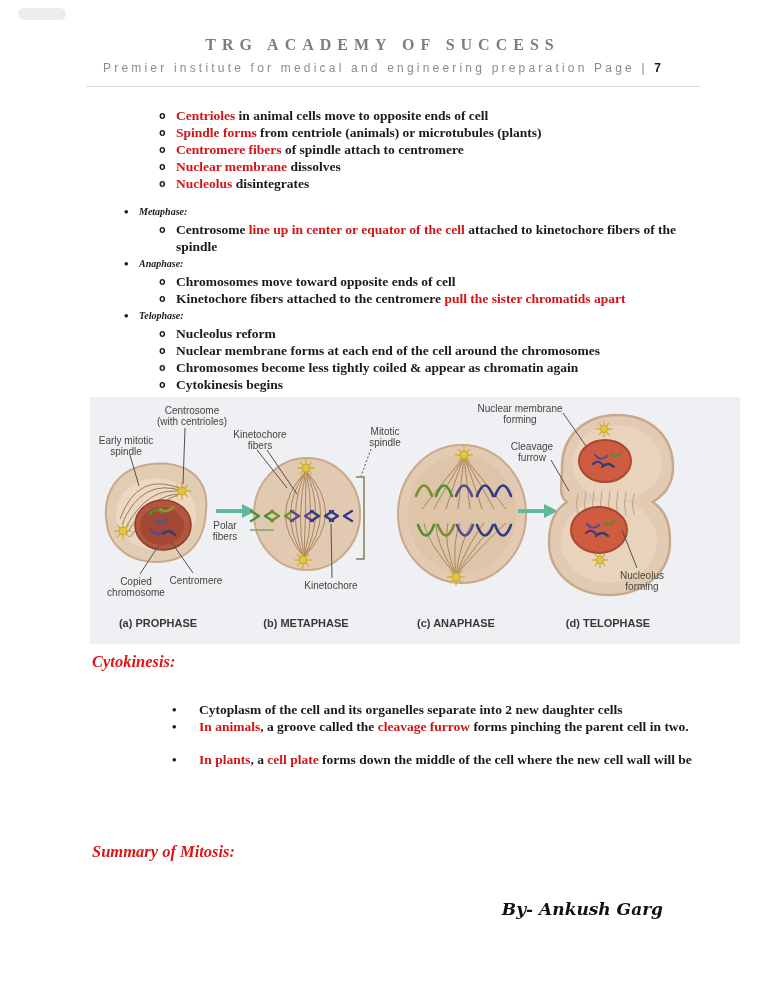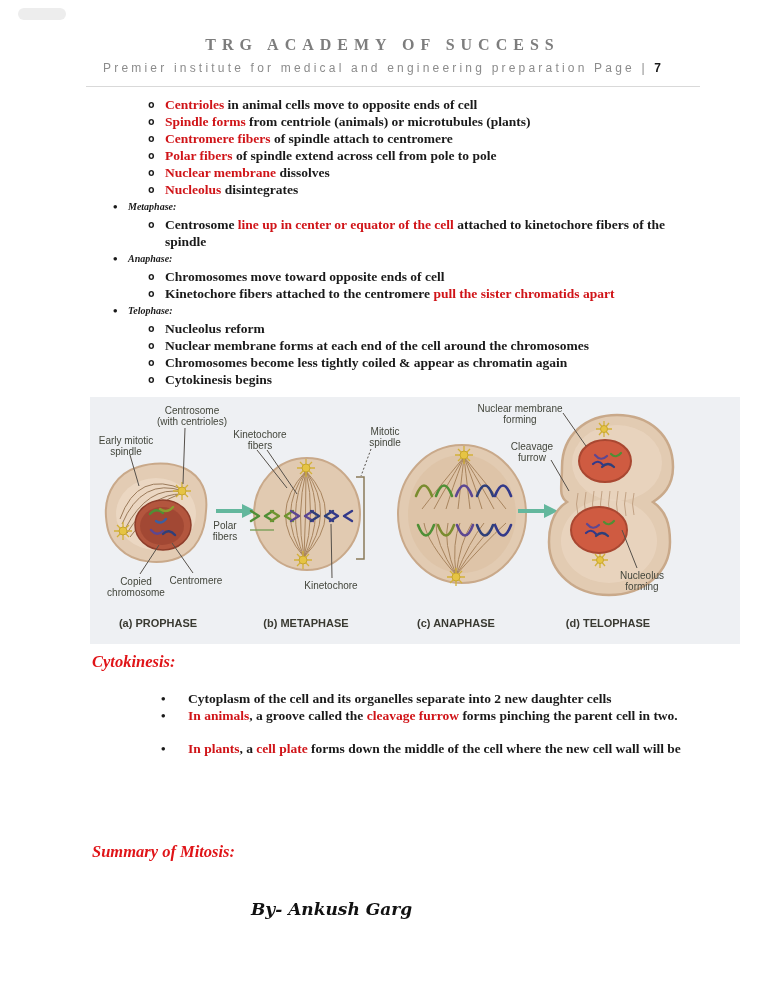--- a/index.html
+++ b/index.html
@@ -9,21 +9,21 @@
   
   .hdr-title{position:absolute;top:36px;left:0;width:100%;text-align:center;
              font-weight:bold;font-size:16px;letter-spacing:6px;color:#7d7d7d;}
   .hdr-sub{position:absolute;top:61px;left:0;width:100%;text-align:center;
            font-family:"Liberation Sans","DejaVu Sans",sans-serif;font-size:12px;
            letter-spacing:3.2px;color:#8c8c8c;white-space:nowrap;}
   .hdr-sub .pgnum{color:#1a1a1a;font-weight:bold;letter-spacing:1px;}
   .hdr-line{position:absolute;top:86px;left:86px;width:614px;height:1px;background:#d9d9d9;}
   
   .list-area{position:absolute;top:96px;left:0;width:765px;}
-  ul{margin:0;padding:0;list-style:none;}
+  ul{margin:11px;padding:0;list-style:none;}
   .sub-item{position:relative;margin-left:148px;padding-left:17px;max-width:530px;
             font-weight:bold;font-size:13.5px;line-height:17px;}
   .sub-item::before{content:"o";position:absolute;left:0;top:0;line-height:17px;
                     font-family:"DejaVu Sans Mono",monospace;font-size:11px;color:#1a1a1a;}
   .phase-item{position:relative;margin-left:113px;padding-left:15px;
               font-weight:bold;font-style:italic;font-size:10px;line-height:18px;}
   .phase-item::before{content:"\2022";position:absolute;left:0;top:0;line-height:18px;
                       font-style:normal;font-size:13px;}
   .red{color:#d01418;}
   
@@ -35,40 +35,39 @@
   .figure svg{position:absolute;top:0;left:0;}
   
   .cyto-heading,.summary-heading{position:absolute;left:92px;
       font-weight:bold;font-style:italic;font-size:16.5px;color:#e01418;}
   .cyto-heading{top:652px;}
   .summary-heading{top:842px;}
   .cyto-list{position:absolute;top:690px;left:159px;width:560px;}
   .cyto-item{position:relative;padding-left:29px;font-weight:bold;font-size:13.5px;line-height:17px;}
   .cyto-item::before{content:"\2022";position:absolute;left:2px;top:0;line-height:17px;font-size:13px;}
   .cyto-item.gap{margin-top:16px;}
-  .signature{position:absolute;top:899px;left:0;width:100%;text-align:center;padding-right:102px;
+  .signature{position:absolute;top:899px;left:0;width:100%;text-align:right;padding-right:102px;
              box-sizing:border-box;font-style:italic;font-weight:bold;font-size:17px;color:#111;
              font-family:"DejaVu Serif",serif;}
 </style>
 </head>
 <body>
 
 <div class="page">
   <div class="smudge"></div>
 
   <div class="hdr-title">TRG ACADEMY OF SUCCESS</div>
   <div class="hdr-sub"><span>Premier institute for medical and engineering preparation Page |</span>&nbsp;<span class="pgnum">7</span></div>
   <div class="hdr-line"></div>
 
   <div class="list-area">
     <ul>
       <li class="sub-item"><span class="red">Centrioles</span><span> in animal cells move to opposite ends of cell</span></li>
       <li class="sub-item"><span class="red">Spindle forms</span><span> from centriole (animals) or microtubules (plants)</span></li>
       <li class="sub-item"><span class="red">Centromere fibers</span><span> of spindle attach to centromere</span></li>
-      <li class="sub-item"><span class="red">Polar fibers</span><span> of spindle extend across cell from pole to pole</span></li>
       <li class="sub-item"><span class="red">Nuclear membrane</span><span> dissolves</span></li>
       <li class="sub-item"><span class="red">Nucleolus</span><span> disintegrates</span></li>
     </ul>
     <ul>
       <li class="phase-item">Metaphase:</li>
       <li class="sub-item"><span>Centrosome </span><span class="red">line up in center or equator of the cell</span><span> attached to kinetochore fibers of the spindle</span></li>
       <li class="phase-item">Anaphase:</li>
       <li class="sub-item">Chromosomes move toward opposite ends of cell</li>
       <li class="sub-item"><span>Kinetochore fibers attached to the centromere </span><span class="red">pull the sister chromatids apart</span><span></span></li>
       <li class="phase-item">Telophase:</li>

